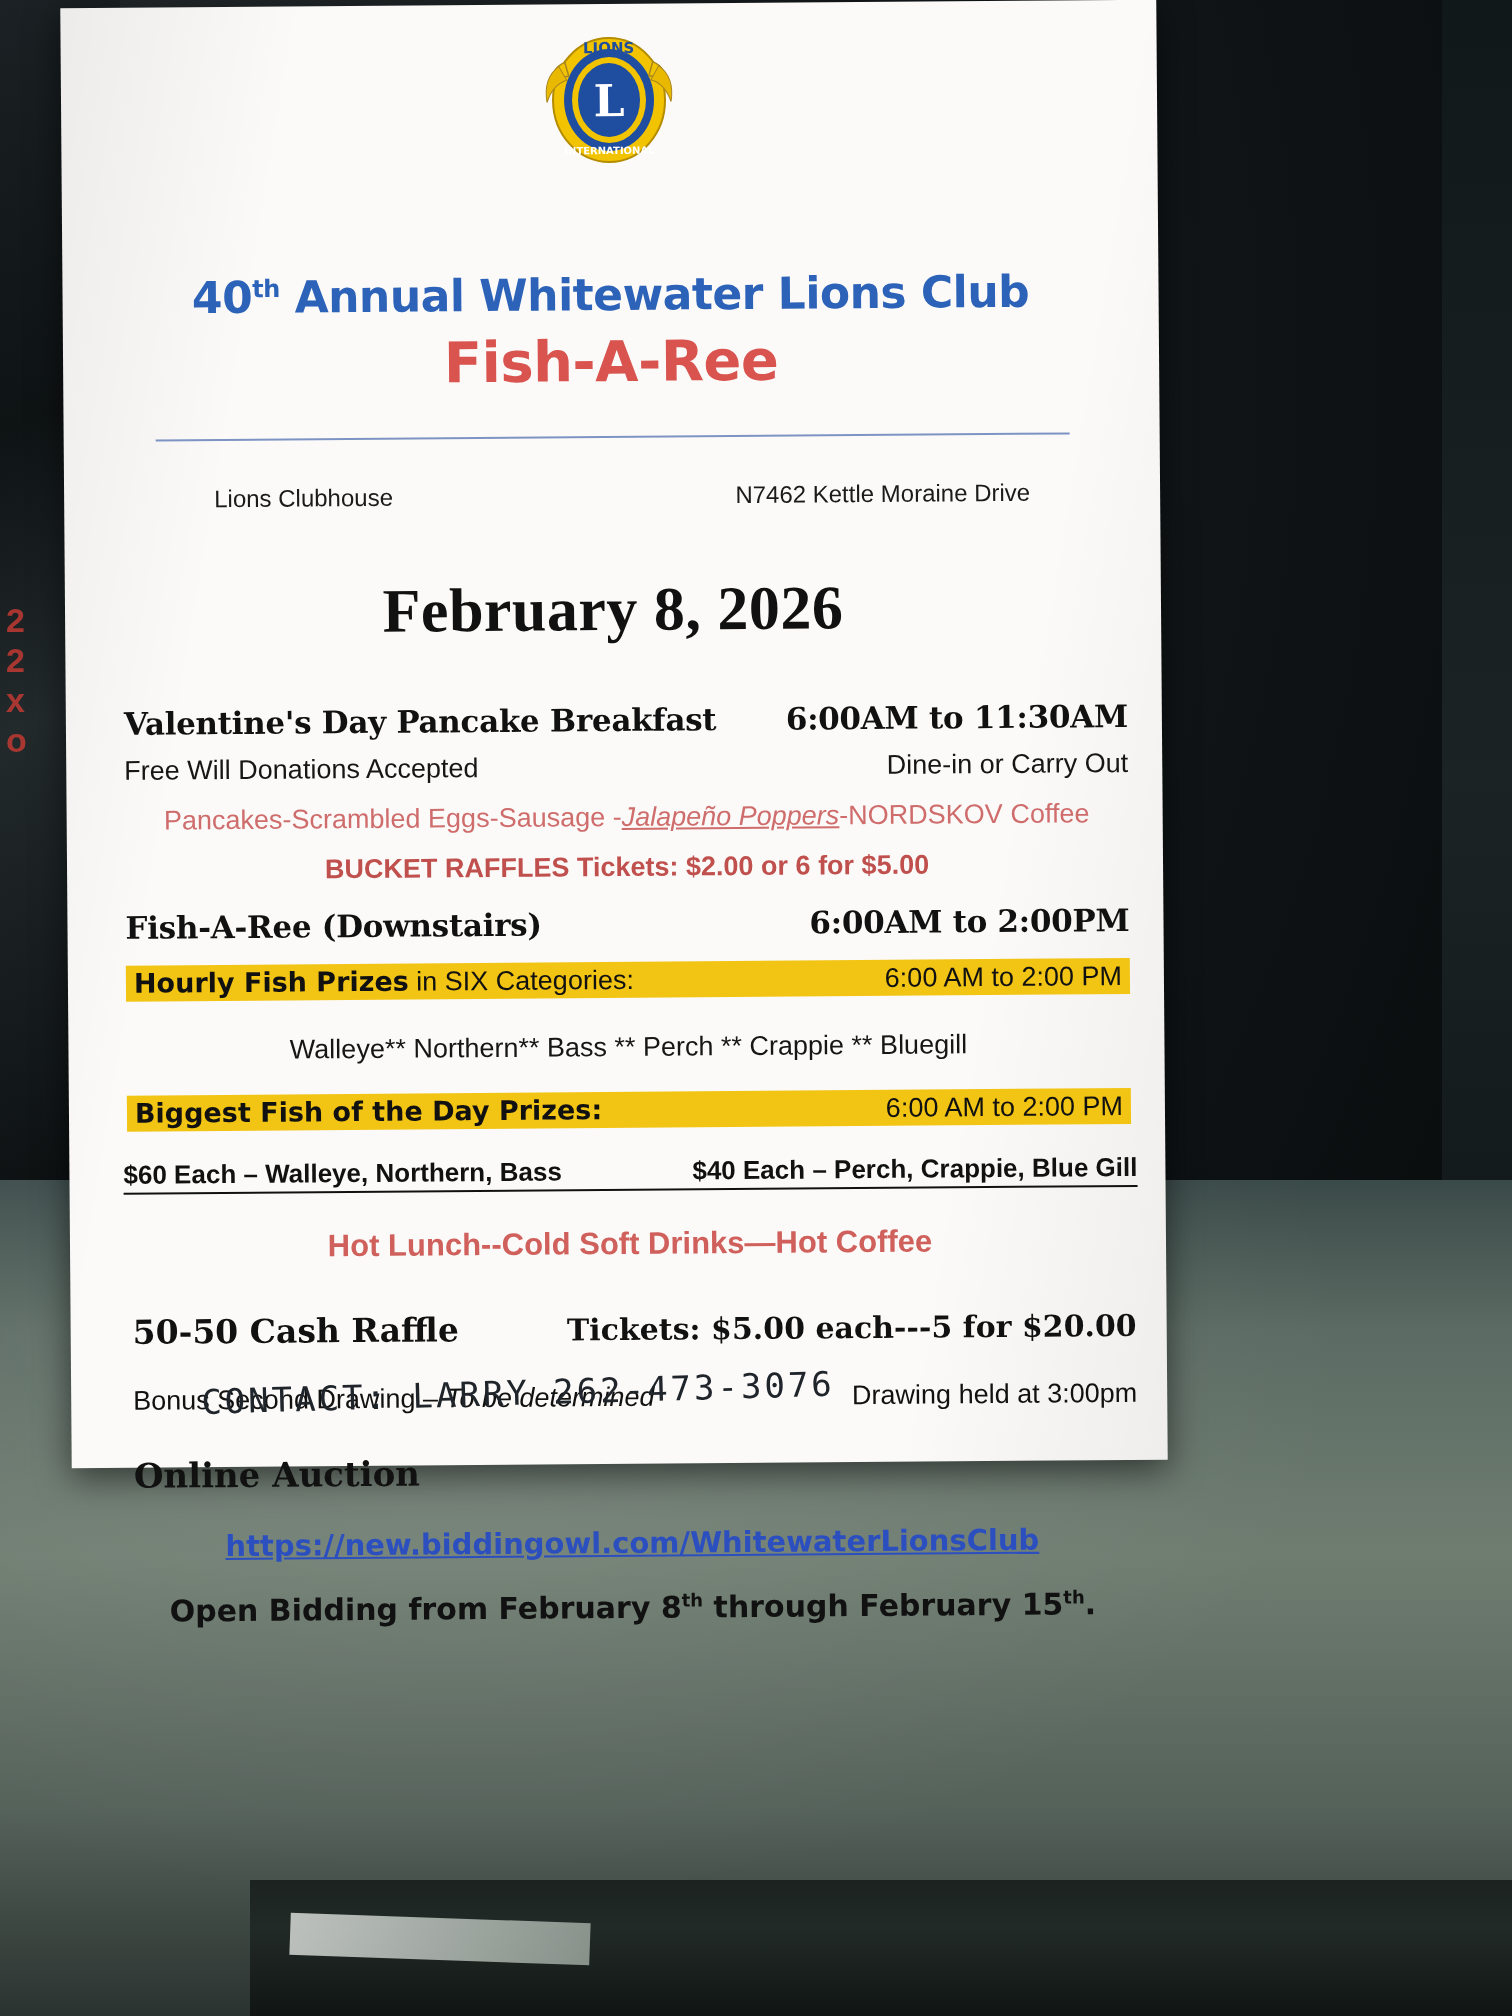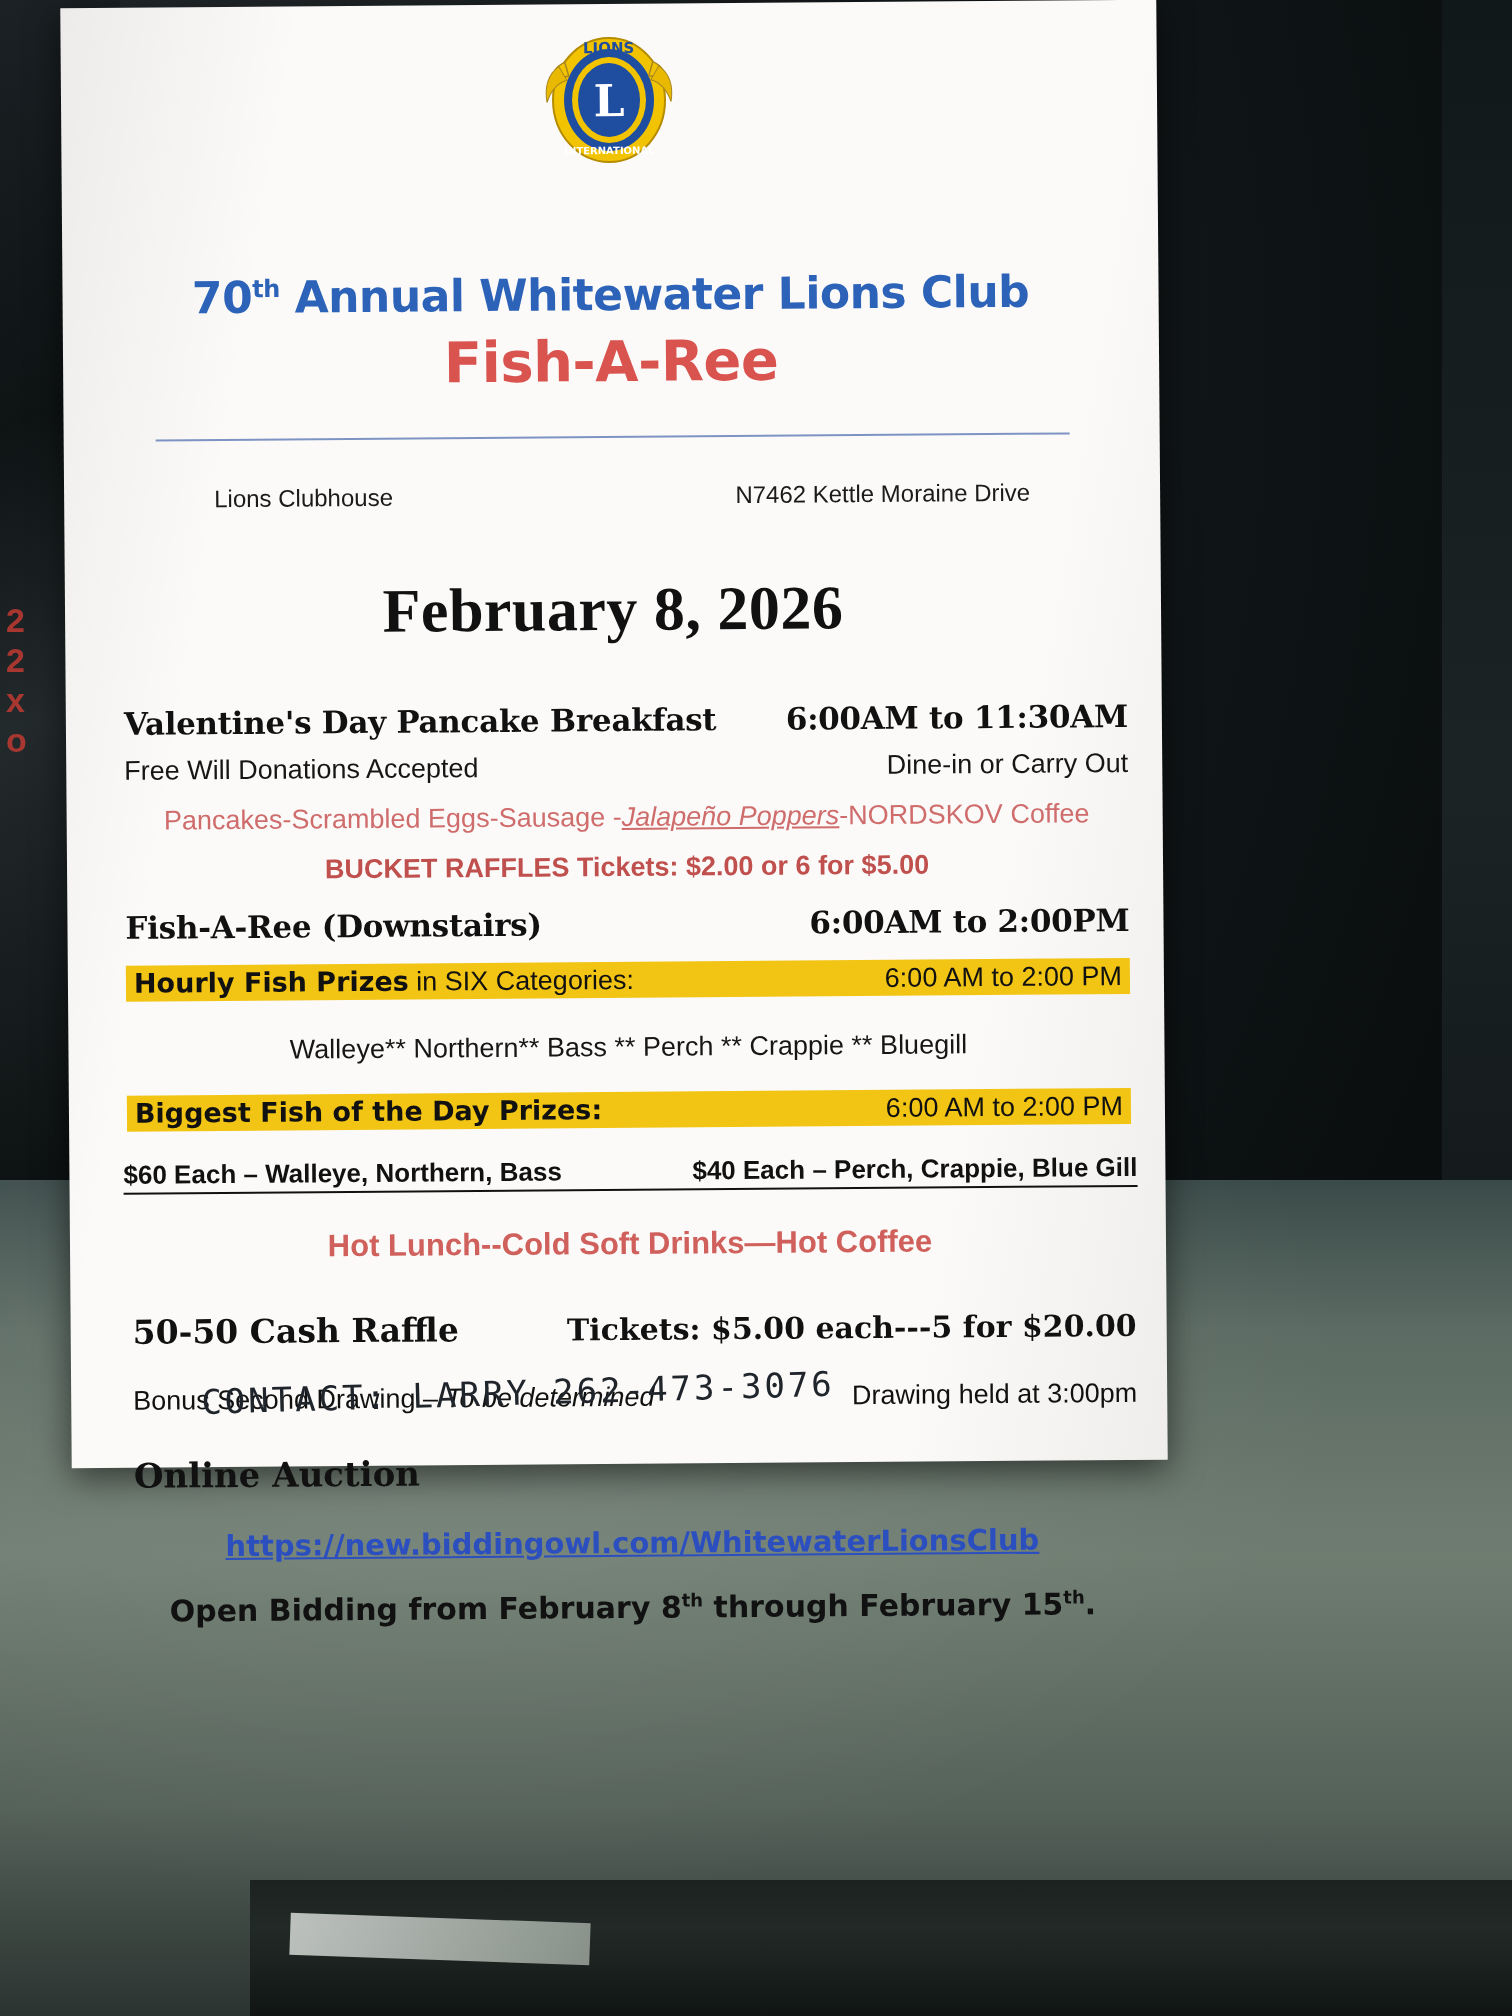--- a/index.html
+++ b/index.html
@@ -298,21 +298,21 @@
           <text x="80" y="90" font-family="DejaVu Serif, serif" font-size="44" font-weight="bold" fill="#ffffff" text-anchor="middle">L</text>
           <path d="M36 36 Q22 42 24 58 Q30 50 40 50 Z" fill="#f2c300" stroke="#a8851f" stroke-width="1.5"></path>
           <path d="M124 36 Q138 42 136 58 Q130 50 120 50 Z" fill="#f2c300" stroke="#a8851f" stroke-width="1.5"></path>
           <path d="M30 40 Q14 52 18 76 Q24 58 38 54 Z" fill="#e8b900" stroke="#a8851f" stroke-width="1"></path>
           <path d="M130 40 Q146 52 142 76 Q136 58 122 54 Z" fill="#e8b900" stroke="#a8851f" stroke-width="1"></path>
           <text x="80" y="27" font-family="DejaVu Sans, sans-serif" font-size="15" font-weight="bold" fill="#1f4ea1" text-anchor="middle">LIONS</text>
           <text x="80" y="128" font-family="DejaVu Sans, sans-serif" font-size="10" font-weight="bold" fill="#ffffff" text-anchor="middle">INTERNATIONAL</text>
         </svg>
       </div>
 
-      <div class="title-1"><span>70</span><sup>th</sup><span> Annual Whitewater Lions Club</span></div>
+      <div class="title-1"><span>40</span><sup>th</sup><span> Annual Whitewater Lions Club</span></div>
       <div class="title-2">Fish-A-Ree</div>
       <div class="rule"></div>
 
       <div class="venue-row">
         <span>Lions Clubhouse</span>
         <span>N7462 Kettle Moraine Drive</span>
       </div>
 
       <div class="date">February 8, 2026</div>
 

